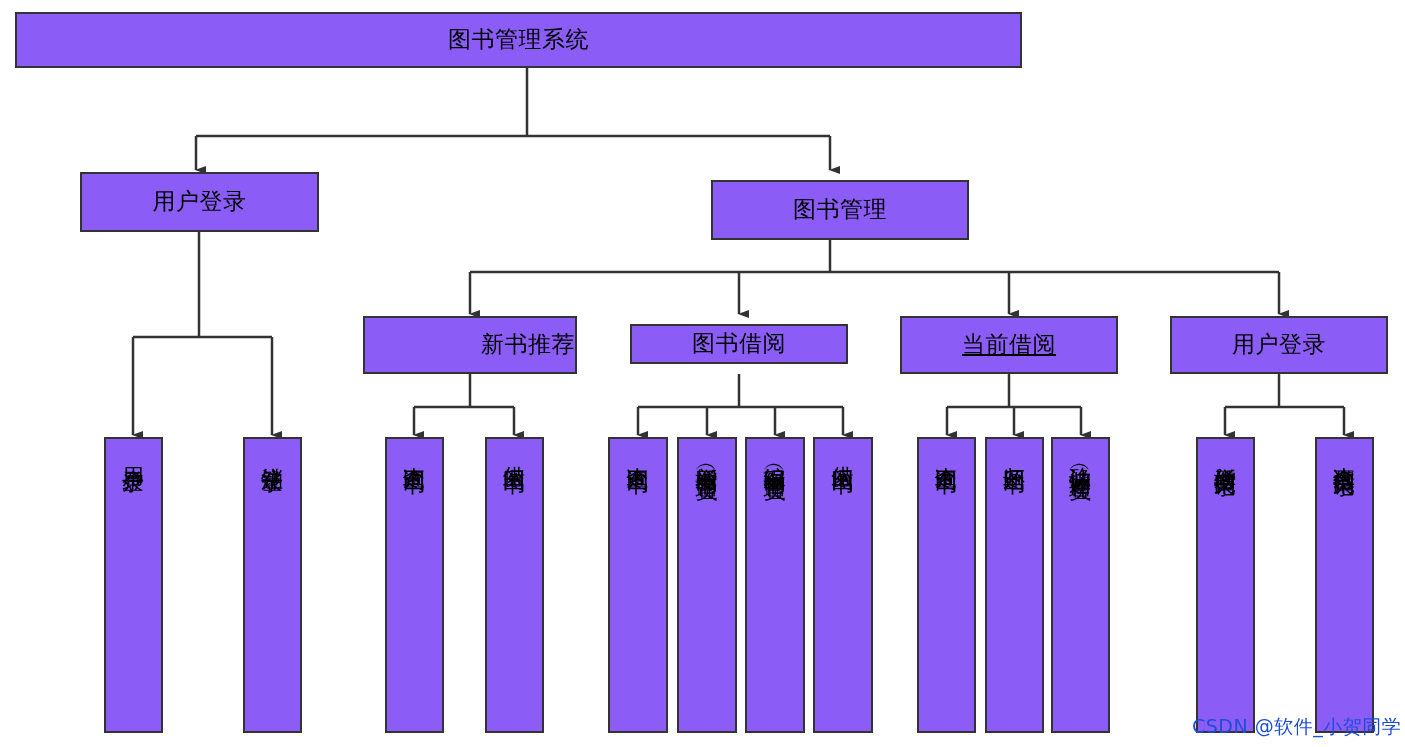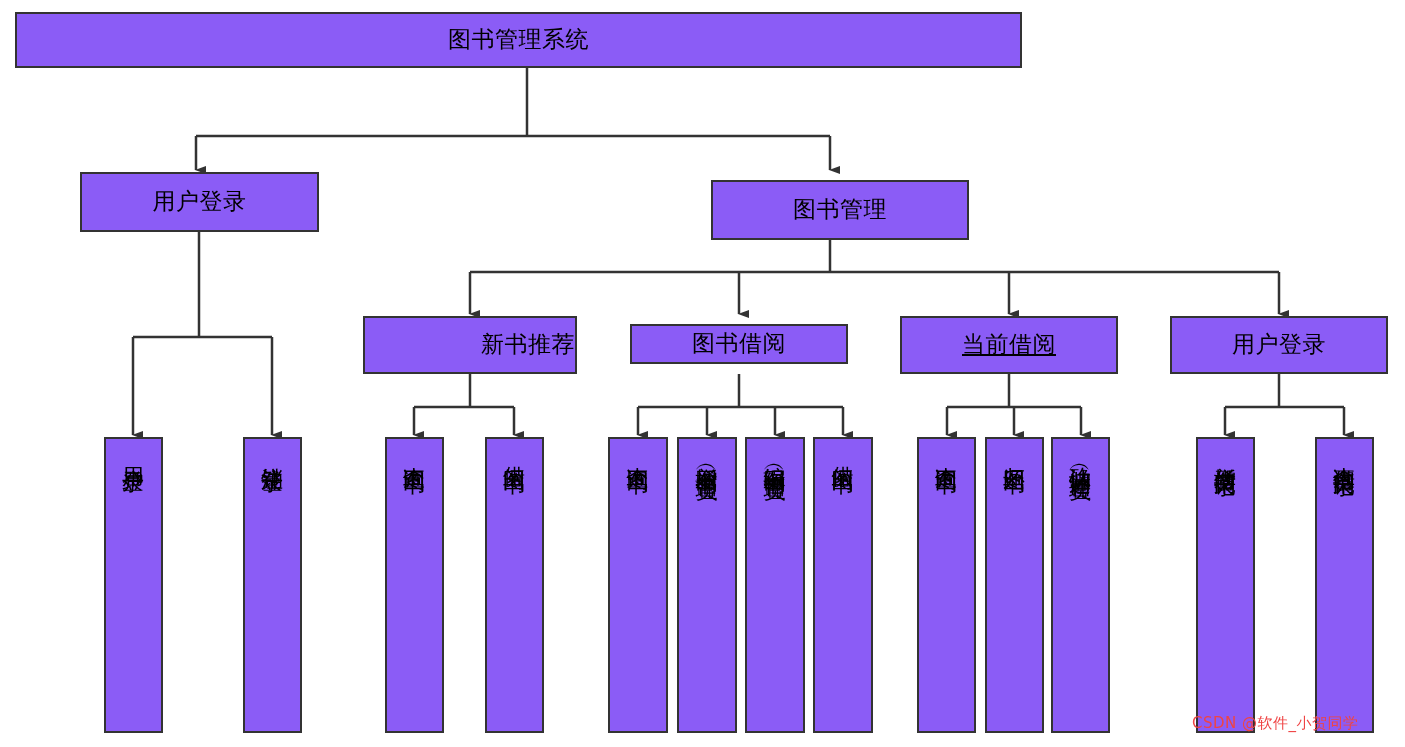--- a/index.html
+++ b/index.html
@@ -60,22 +60,22 @@
   .node.leaf .node-label {
     writing-mode: vertical-rl;
     text-orientation: upright;
     font-size: 22px;
     line-height: 1.05;
     letter-spacing: 2px;
     white-space: normal;
   }
   .watermark {
     position: absolute;
-    color: #ef4444;
-    font-size: 15px;
+    color: #1d4ed8;
+    font-size: 19px;
     letter-spacing: 0.5px;
     z-index: 5;
     white-space: nowrap;
     pointer-events: none;
   }
 </style>
 </head>
 <body>
 
 <div id="diagram-root">

